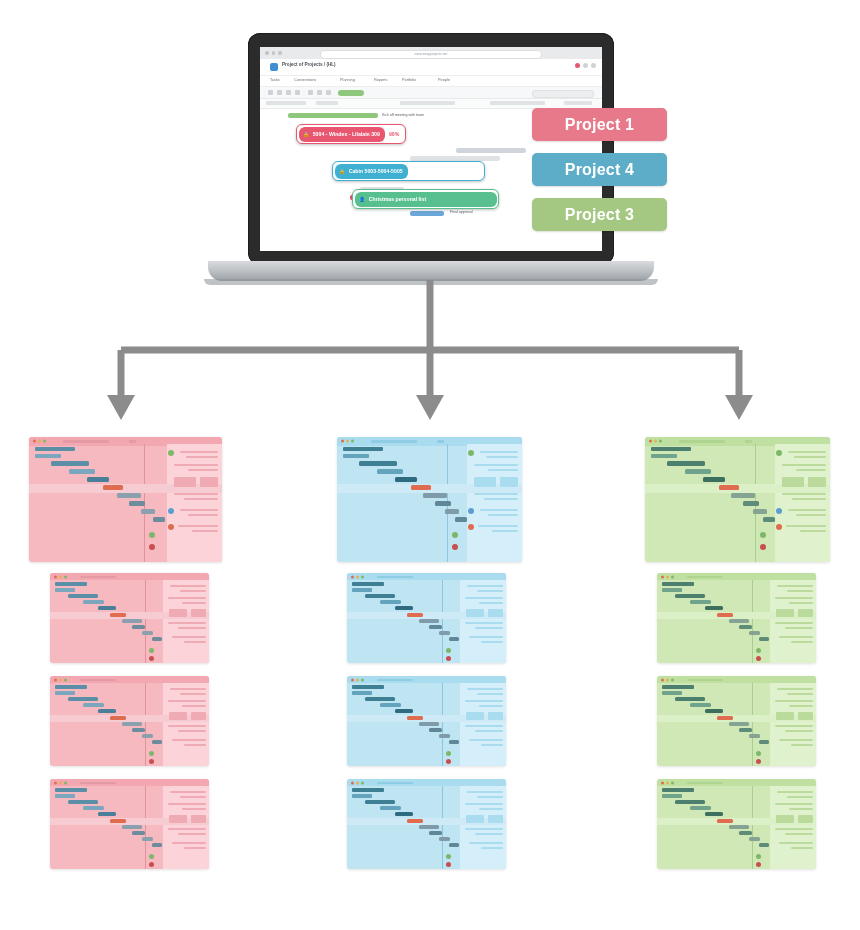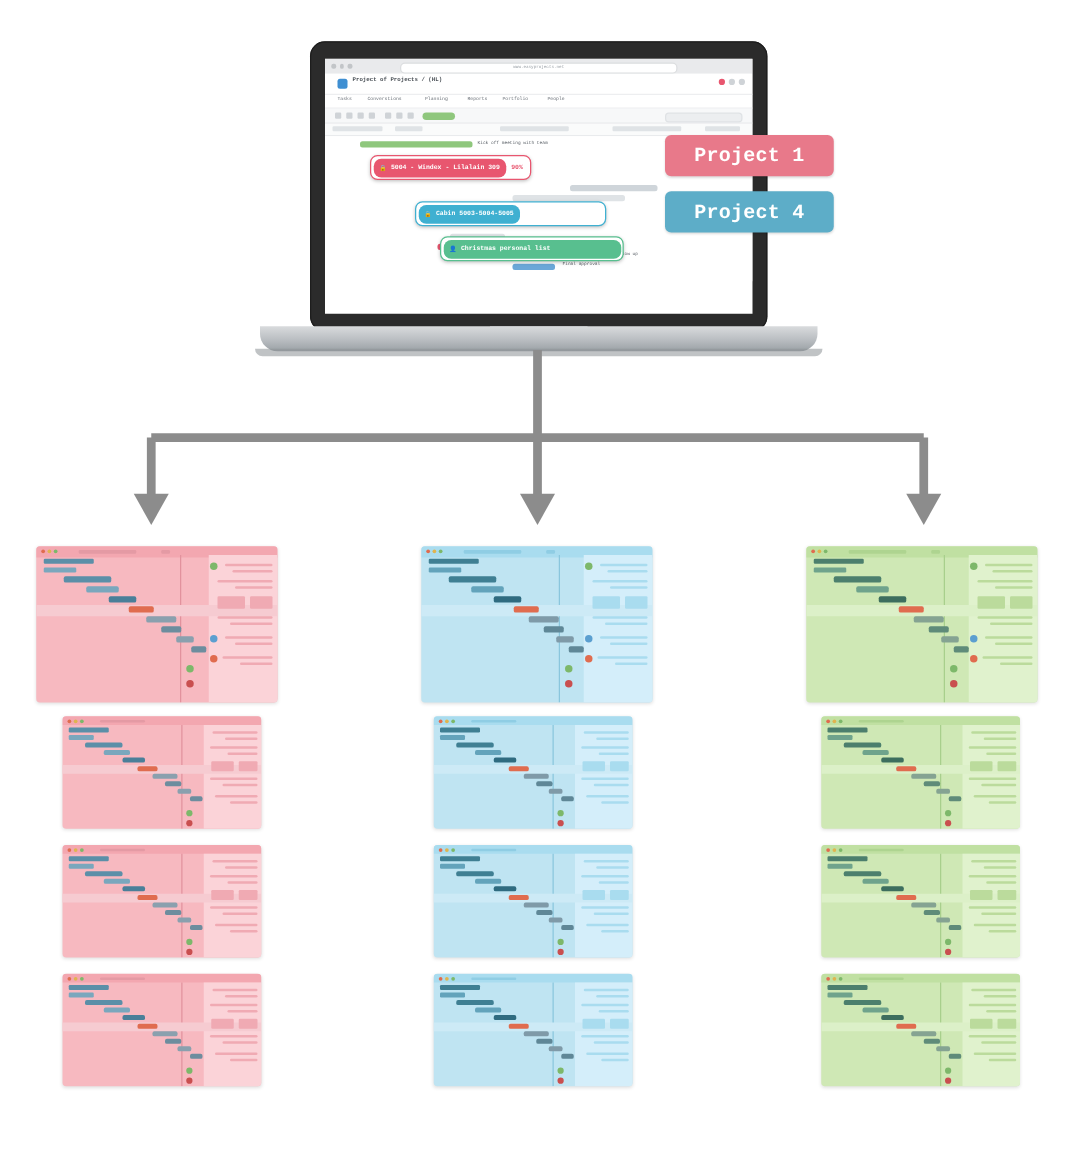--- a/index.html
+++ b/index.html
@@ -3,21 +3,21 @@
 <meta charset="utf-8">
 <style>
   html,body{margin:0;padding:0;}
   body{
     width:860px;height:930px;
     background:#ffffff;
     font-family:"Liberation Sans", sans-serif;
     position:relative;
     overflow:hidden;
   }
-  .stage{position:absolute;inset:0;font-family:Liberation Mono, monospace;}
+  .stage{position:absolute;inset:0;}
 
   
   .laptop{position:absolute;left:248px;top:33px;width:366px;height:250px;}
   .lid{
     position:absolute;left:0;top:0;width:366px;height:232px;
     background:#2b2b2b;border-radius:12px;
     box-shadow:0 0 0 1px #1d1d1d inset;
   }
   .screen{
     position:absolute;left:12px;top:14px;right:12px;bottom:14px;
@@ -201,20 +201,25 @@
   </div>
 
   <div class="legend" style="top:108px;">
     <div class="legend-item" style="background:#e8798a;">
       <span>Project 1</span>
     </div>
   </div>
   <div class="legend" style="top:153px;">
     <div class="legend-item" style="background:#5dadc8;">
       <span>Project 4</span>
+    </div>
+  </div>
+  <div class="legend" style="top:198px;">
+    <div class="legend-item" style="background:#a4c882;">
+      <span>Project 3</span>
     </div>
   </div>
 
   <svg class="arrows" viewBox="0 0 860 150">
     <g stroke="#8c8c8c" stroke-width="7" fill="none">
       <path d="M430 0 L430 70"></path>
       <path d="M121 70 L739 70"></path>
       <path d="M121 70 L121 118"></path>
       <path d="M430 70 L430 118"></path>
       <path d="M739 70 L739 118"></path>

